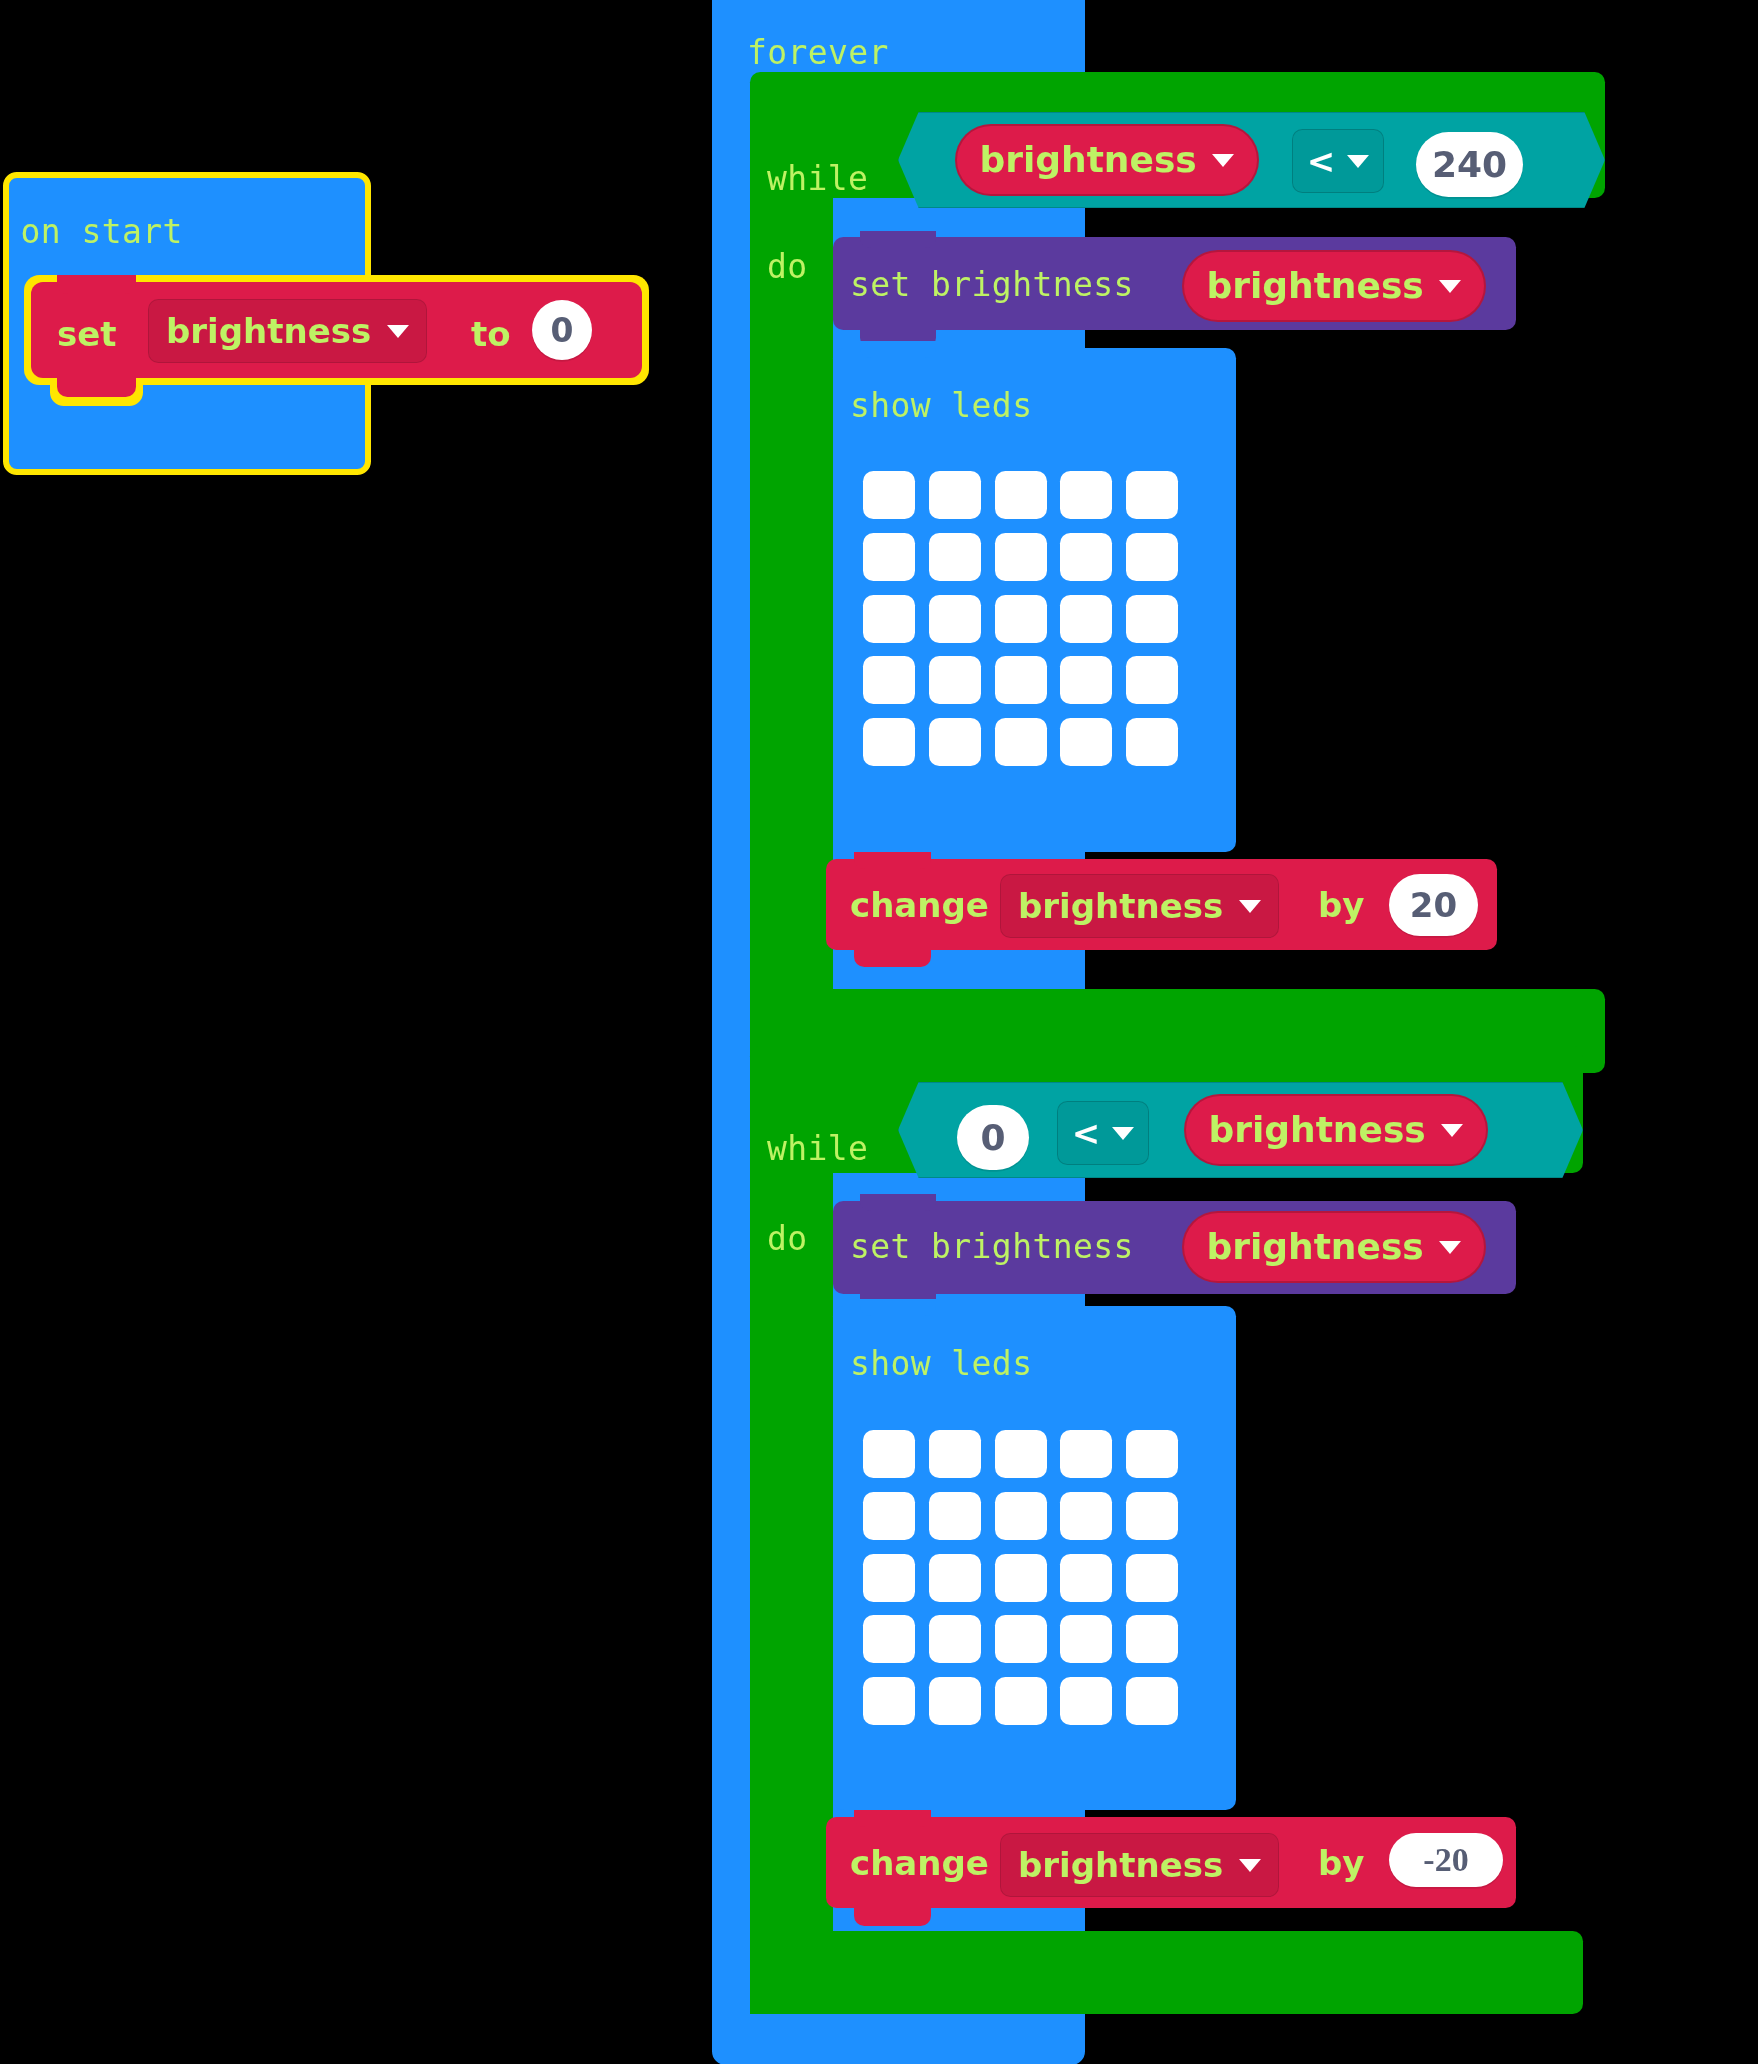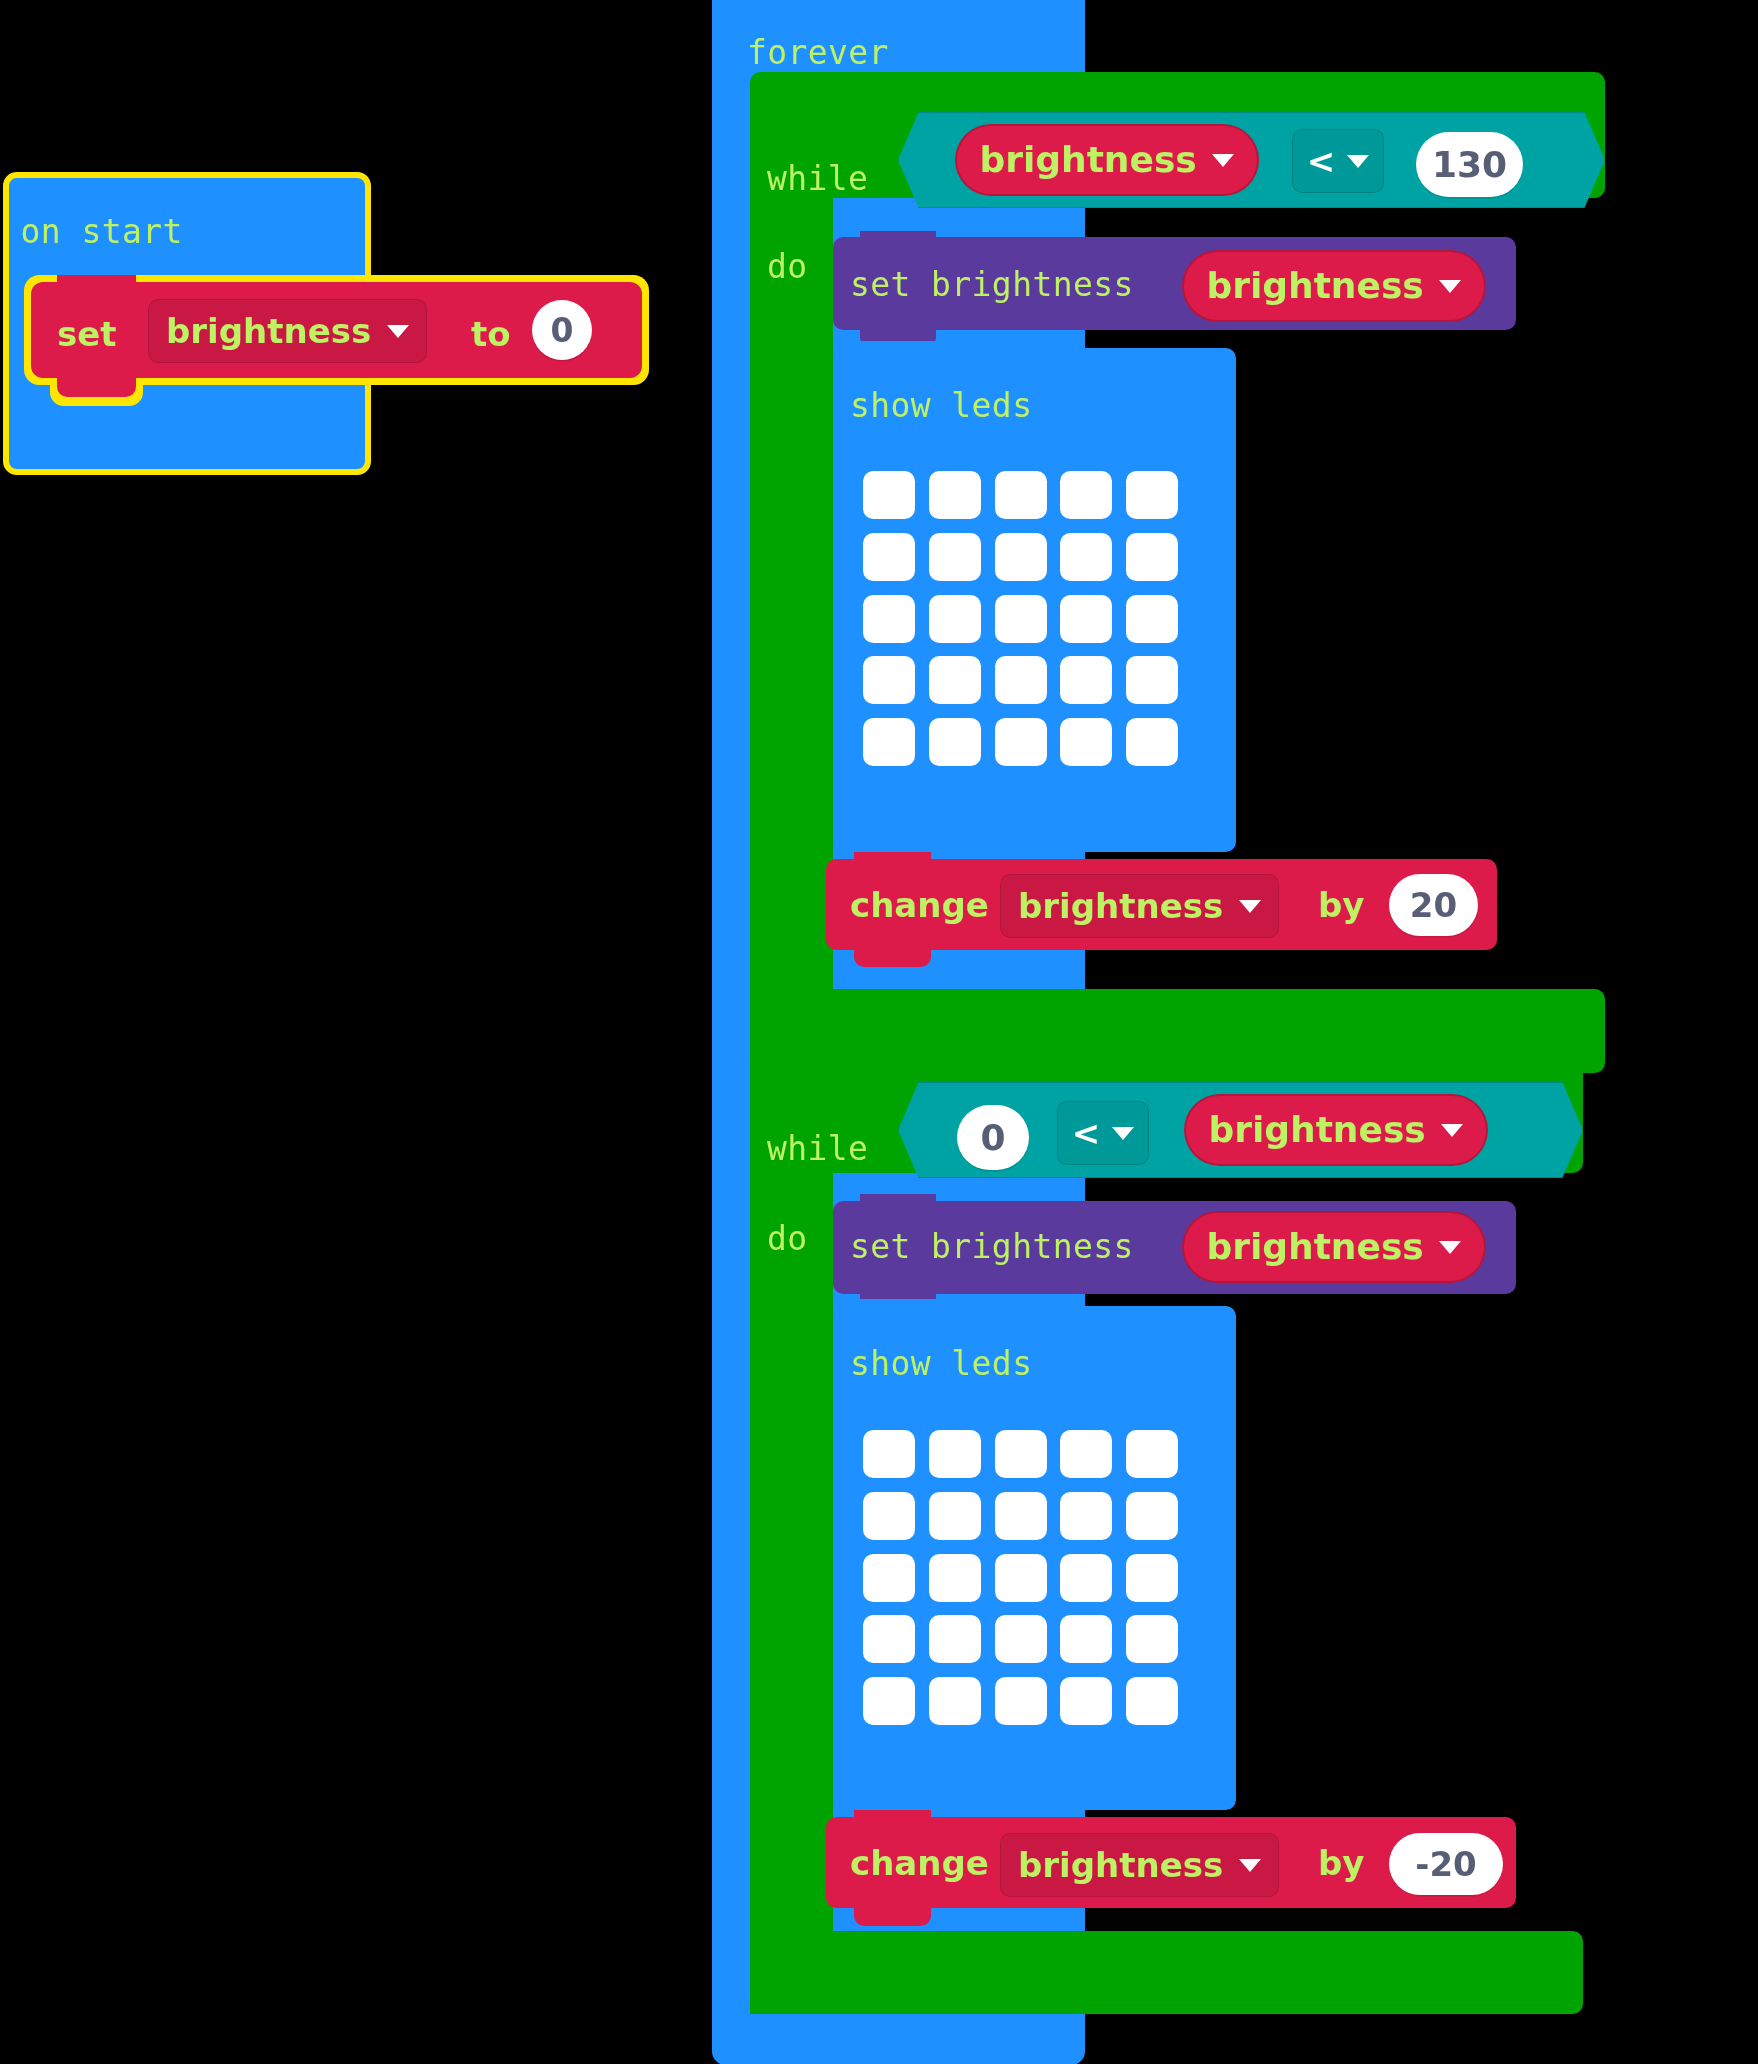--- a/index.html
+++ b/index.html
@@ -164,21 +164,21 @@
       <div class="hexa r" style="left:898px;top:112px;width:707px;height:96px;">
       </div>
       <div class="var-reporter" style="left:955px;top:124px;">
         <span class="lbl soft" style="position:static;font-size:36px;">brightness</span>
         <span class="caret"></span>
       </div>
       <div class="op-box" style="left:1292px;top:129px;">
         <span class="op-sym">&lt;</span>
         <span class="caret"></span>
       </div>
-      <div class="field-num" style="left:1416px;top:132px;height:65px;min-width:107px;font-size:36px;">130</div>
+      <div class="field-num" style="left:1416px;top:132px;height:65px;min-width:107px;font-size:36px;">240</div>
 
       <div class="purple" style="left:833px;top:237px;width:683px;height:93px;"></div>
       <div class="purple-notch" style="left:860px;top:231px;width:76px;height:17px;"></div>
       <div class="purple-notch" style="left:860px;top:327px;width:76px;height:20.6px;"></div>
       <div class="lbl" style="position:absolute;left:850px;top:268px;">set brightness</div>
       <div class="var-reporter" style="left:1182px;top:250px;">
         <span class="lbl soft" style="position:static;font-size:36px;">brightness</span>
         <span class="caret"></span>
       </div>
 
@@ -286,18 +286,18 @@
 
       <div class="redblk" style="left:826px;top:1817px;width:690px;height:91px;"></div>
       <div class="red-notch" style="left:854px;top:1810px;width:77px;height:17px;"></div>
       <div class="red-notch" style="left:854px;top:1905px;width:77px;height:20.6px;"></div>
       <div class="lbl soft" style="position:absolute;left:850px;top:1846px;font-size:34px;">change</div>
       <div class="field-dd" style="left:1000px;top:1833px;">
         <span class="lbl soft" style="position:static;font-size:34px;">brightness</span>
         <span class="caret"></span>
       </div>
       <div class="lbl soft" style="position:absolute;left:1318px;top:1846px;font-size:34px;">by</div>
-      <div class="field-num" style="left:1389px;top:1833px;height:62px;min-width:114px;font-size:34px;">-20</div>
+      <div class="field-num" style="left:1389px;top:1833px;height:54px;min-width:114px;font-size:34px;font-family:Liberation Serif, serif;">-20</div>
     </div>
 
   </div>
 </div>
 
 
 </body></html>

